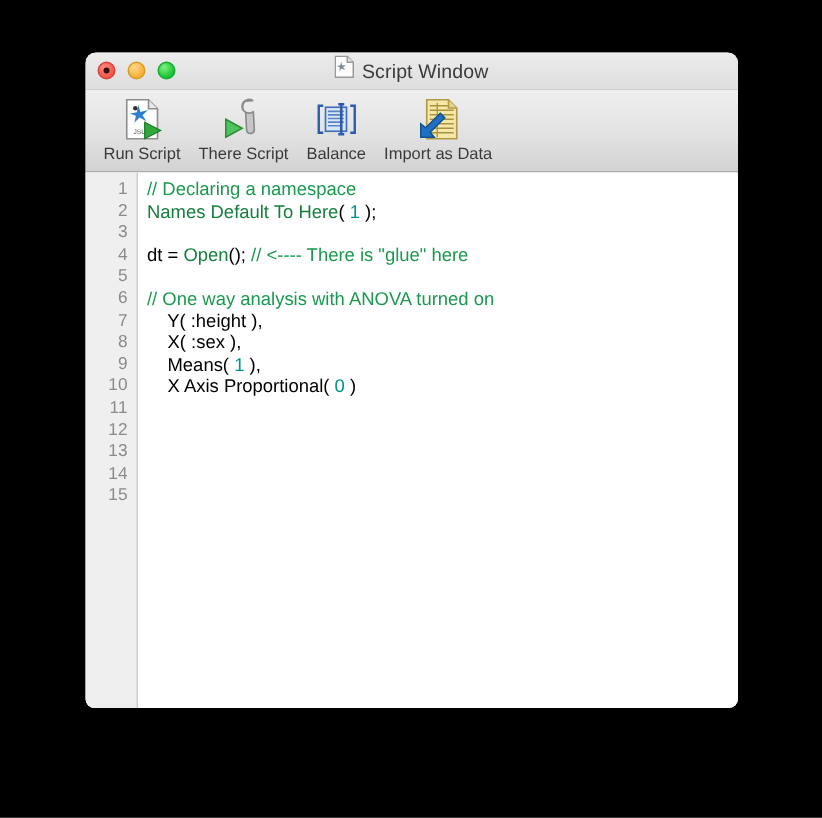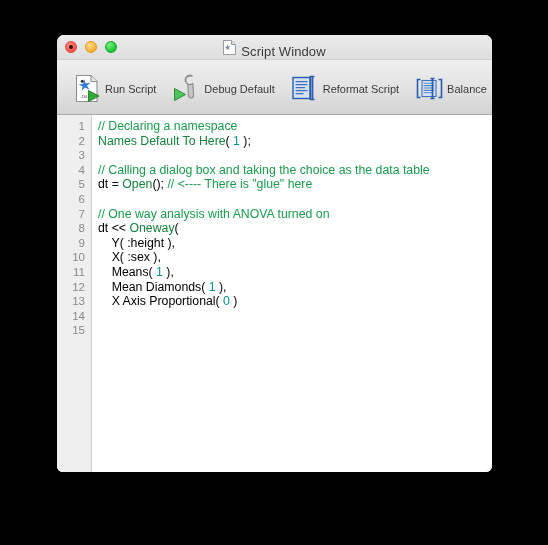--- a/index.html
+++ b/index.html
@@ -59,21 +59,21 @@
     left: 50%; top: 50%;
     width: 4px; height: 4px;
     margin: -2px 0 0 -2px;
     border-radius: 50%;
     background: #3a0f0c;
   }
   #title-center {
     position: absolute;
     left: 0; right: 0; top: 0; bottom: 0;
     display: flex;
-    align-items: flex-end;
+    align-items: center;
     justify-content: center;
     gap: 5px;
     pointer-events: none;
   }
   #title-text {
     font-size: 13px;
     color: #3b3b3b;
     letter-spacing: 0.1px;
   }
 
@@ -83,23 +83,23 @@
     height: 55px;
     background: linear-gradient(to bottom, #efefef 0%, #e2e2e2 55%, #d3d3d3 100%);
     border-bottom: 1px solid #a9a9a9;
     display: flex;
     align-items: flex-start;
     padding: 3px 0 0 6px;
     box-sizing: border-box;
   }
   .tb-item {
     display: flex;
-    flex-direction: row;
-    align-items: center;
-    justify-content: space-between;
+    flex-direction: column;
+    align-items: center;
+    justify-content: flex-start;
     padding: 0 6px;
     cursor: default;
     height: 50px;
   }
   .tb-icon {
     height: 33px;
     width: 36px;
     display: flex;
     align-items: center;
     justify-content: center;
@@ -196,42 +196,23 @@
 
     <div class="tb-item">
       <div class="tb-icon">
         <svg width="32" height="31" viewBox="0 0 32 31">
           <g transform="rotate(42 16 14)">
             <path d="M13.5 1.5 a4.6 4.6 0 1 0 5.2 5.2 L27.5 15.5 a2.6 2.6 0 0 1 -3.6 3.6 L15.2 10.5 a4.6 4.6 0 0 1 -5.2 -5.2 Z" fill="#c6c6c6" stroke="#8a8a8a" stroke-width="1.1" stroke-linejoin="round"></path>
           </g>
           <path d="M4.5 15.5 L15.5 21.5 L4.5 27.5 Z" fill="#4ec45c" stroke="#2c8c38" stroke-width="1"></path>
         </svg>
       </div>
-      <span class="tb-label">Debug Default</span>
-    </div>
-
-    <div class="tb-item">
-      <div class="tb-icon">
-        <svg width="31" height="31" viewBox="0 0 31 31">
-          <rect x="4" y="4.5" width="17" height="21" fill="#d6e2f2" stroke="#2a5db0" stroke-width="1.4"></rect>
-          <g stroke="#3f6fb8" stroke-width="1.3">
-            <line x1="6.6" y1="8.6" x2="18.4" y2="8.6"></line>
-            <line x1="6.6" y1="11.6" x2="18.4" y2="11.6"></line>
-            <line x1="6.6" y1="14.6" x2="16.0" y2="14.6"></line>
-            <line x1="6.6" y1="17.6" x2="18.4" y2="17.6"></line>
-            <line x1="6.6" y1="20.6" x2="14.5" y2="20.6"></line>
-          </g>
-          <g stroke="#2a5db0" stroke-width="1.7" fill="none">
-            <path d="M25.5 3.5 H21.5 V26.5 H25.5"></path>
-            <line x1="23.5" y1="3.5" x2="23.5" y2="26.5"></line>
-          </g>
-        </svg>
-      </div>
-      <span class="tb-label">Reformat Script</span>
-    </div>
+      <span class="tb-label">There Script</span>
+    </div>
+
 
     <div class="tb-item">
       <div class="tb-icon">
         <svg width="31" height="31" viewBox="0 0 31 31">
           <g stroke="#2a5db0" stroke-width="1.6" fill="none">
             <path d="M6.5 6.5 H3.5 V24.5 H6.5"></path>
             <path d="M24.5 6.5 H27.5 V24.5 H24.5"></path>
           </g>
           <rect x="8" y="7.5" width="14" height="16" fill="#dbe6f5" stroke="#3f6fb8" stroke-width="1.1"></rect>
           <g stroke="#5b86c4" stroke-width="1.1">
@@ -289,27 +270,24 @@
         <div class="lnum">11</div>
         <div class="lnum">12</div>
         <div class="lnum">13</div>
         <div class="lnum">14</div>
         <div class="lnum">15</div>
       </div>
     <div id="code">
         <div class="cline"><span class="tok-comment">// Declaring a namespace</span></div>
         <div class="cline"><span class="tok-kw">Names Default To Here</span><span class="tok-plain">( </span><span class="tok-num">1</span><span class="tok-plain"> );</span></div>
         <div class="cline">&nbsp;</div>
-        <div class="cline"><span class="tok-comment">// Calling a dialog box and taking the choice as the data table</span></div>
         <div class="cline"><span class="tok-plain">dt = </span><span class="tok-kw">Open</span><span class="tok-plain">(); </span><span class="tok-comment">// &lt;---- There is "glue" here</span></div>
         <div class="cline">&nbsp;</div>
         <div class="cline"><span class="tok-comment">// One way analysis with ANOVA turned on</span></div>
-        <div class="cline"><span class="tok-plain">dt &lt;&lt; </span><span class="tok-kw">Oneway</span><span class="tok-plain">(</span></div>
         <div class="cline"><span class="tok-plain">    Y( :height ),</span></div>
         <div class="cline"><span class="tok-plain">    X( :sex ),</span></div>
         <div class="cline"><span class="tok-plain">    Means( </span><span class="tok-num">1</span><span class="tok-plain"> ),</span></div>
-        <div class="cline"><span class="tok-plain">    Mean Diamonds( </span><span class="tok-num">1</span><span class="tok-plain"> ),</span></div>
         <div class="cline"><span class="tok-plain">    X Axis Proportional( </span><span class="tok-num">0</span><span class="tok-plain"> )</span></div>
         <div class="cline">&nbsp;</div>
       </div>
   </div>
 
 </div>
 
 </body></html>

